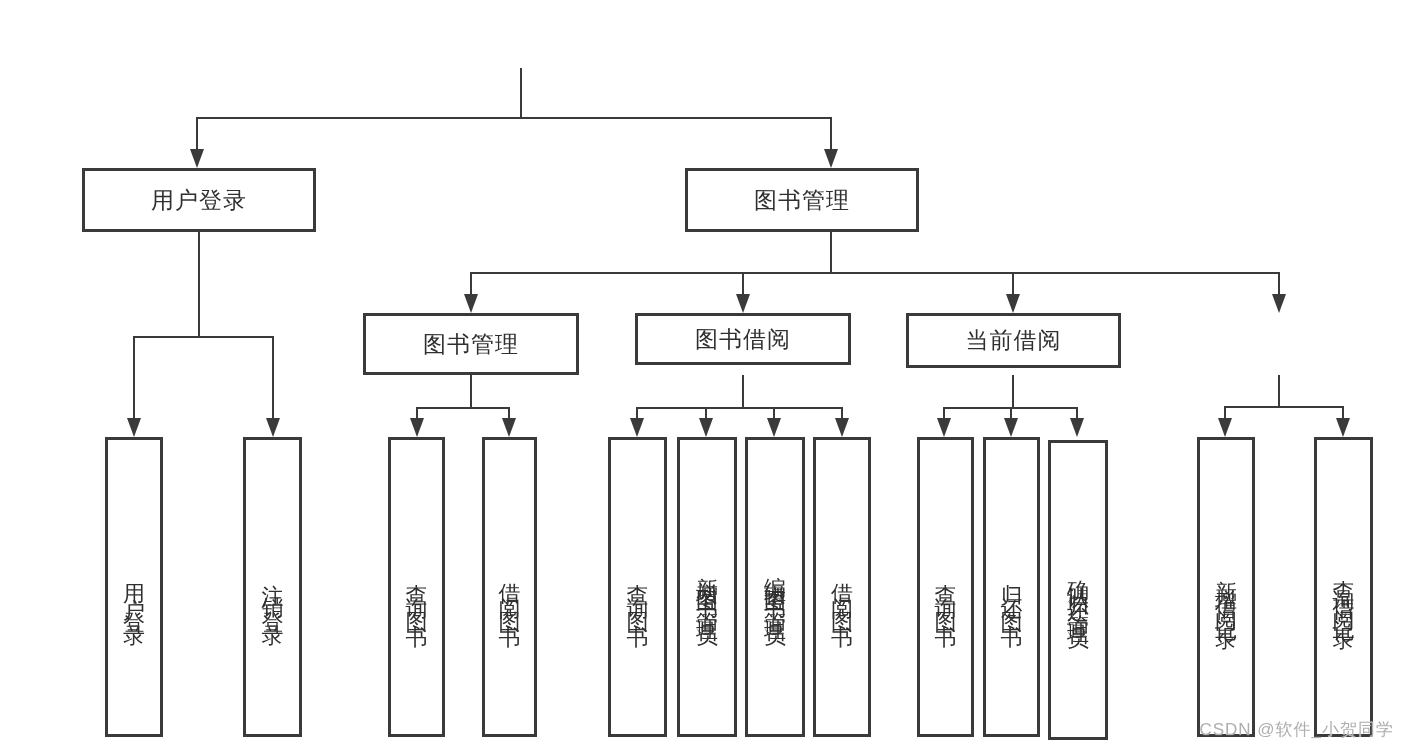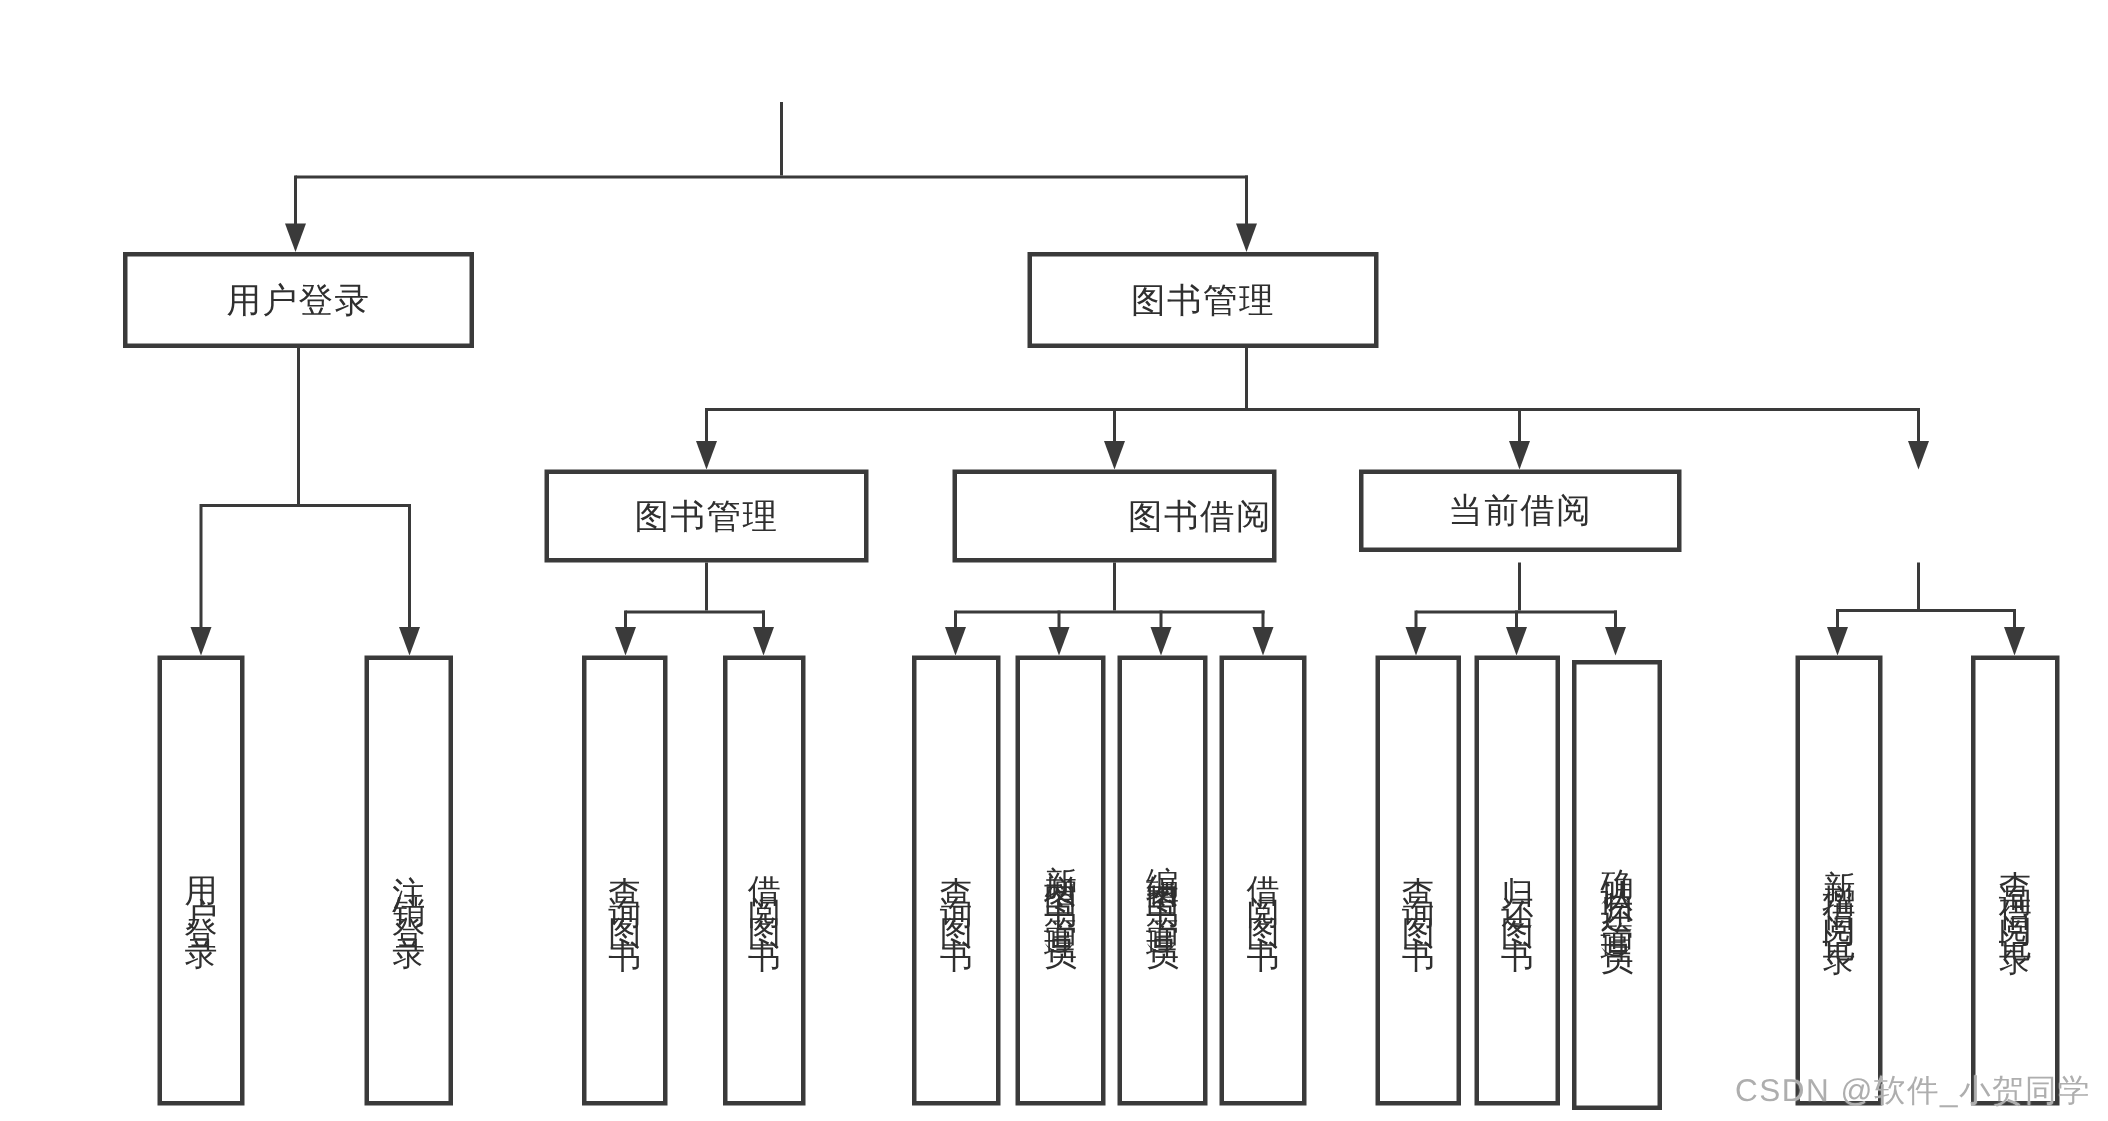--- a/index.html
+++ b/index.html
@@ -32,21 +32,21 @@
   .v-sp8{letter-spacing:7px;margin-bottom:-7px;}
   .hline{position:absolute;height:2px;background:var(--line);}
   .vline{position:absolute;width:2px;background:var(--line);}
   .arrow{
     position:absolute;width:0;height:0;
     border-left:7px solid transparent;border-right:7px solid transparent;
     border-top:19px solid var(--line);
   }
   #watermark{
     position:absolute;right:11px;bottom:6px;color:var(--wm);
-    font-size:21px;letter-spacing:1px;z-index:5;
+    font-size:17px;letter-spacing:1px;z-index:5;
     text-shadow:0 0 1px #ffffff;
   }
 </style>
 </head>
 <body>
 
 <div id="stage">
 
 
   <div class="vline" style="left:520px;top:68px;height:49px;"></div>
@@ -77,21 +77,21 @@
   <div class="vline" style="left:742px;top:272px;height:25px;"></div>
   <div class="arrow" style="left:736px;top:294px;"></div>
   <div class="vline" style="left:1012px;top:272px;height:25px;"></div>
   <div class="arrow" style="left:1006px;top:294px;"></div>
   <div class="vline" style="left:1278px;top:272px;height:25px;"></div>
   <div class="arrow" style="left:1272px;top:294px;"></div>
 
   <div class="node" style="left:363px;top:313px;width:216px;height:62px;">
     <span>图书管理</span>
   </div>
-  <div class="node" style="left:635px;top:313px;width:216px;height:62px;justify-content:flex-end;">
+  <div class="node" style="left:635px;top:313px;width:216px;height:52px;">
     <span>图书借阅</span>
   </div>
   <div class="node" style="left:906px;top:313px;width:215px;height:55px;">
     <span>当前借阅</span>
   </div>
 
   <div class="vline" style="left:470px;top:375px;height:32px;"></div>
   <div class="hline" style="left:417px;top:407px;width:93px;"></div>
   <div class="vline" style="left:416px;top:407px;height:13px;"></div>
   <div class="arrow" style="left:410px;top:418px;"></div>

